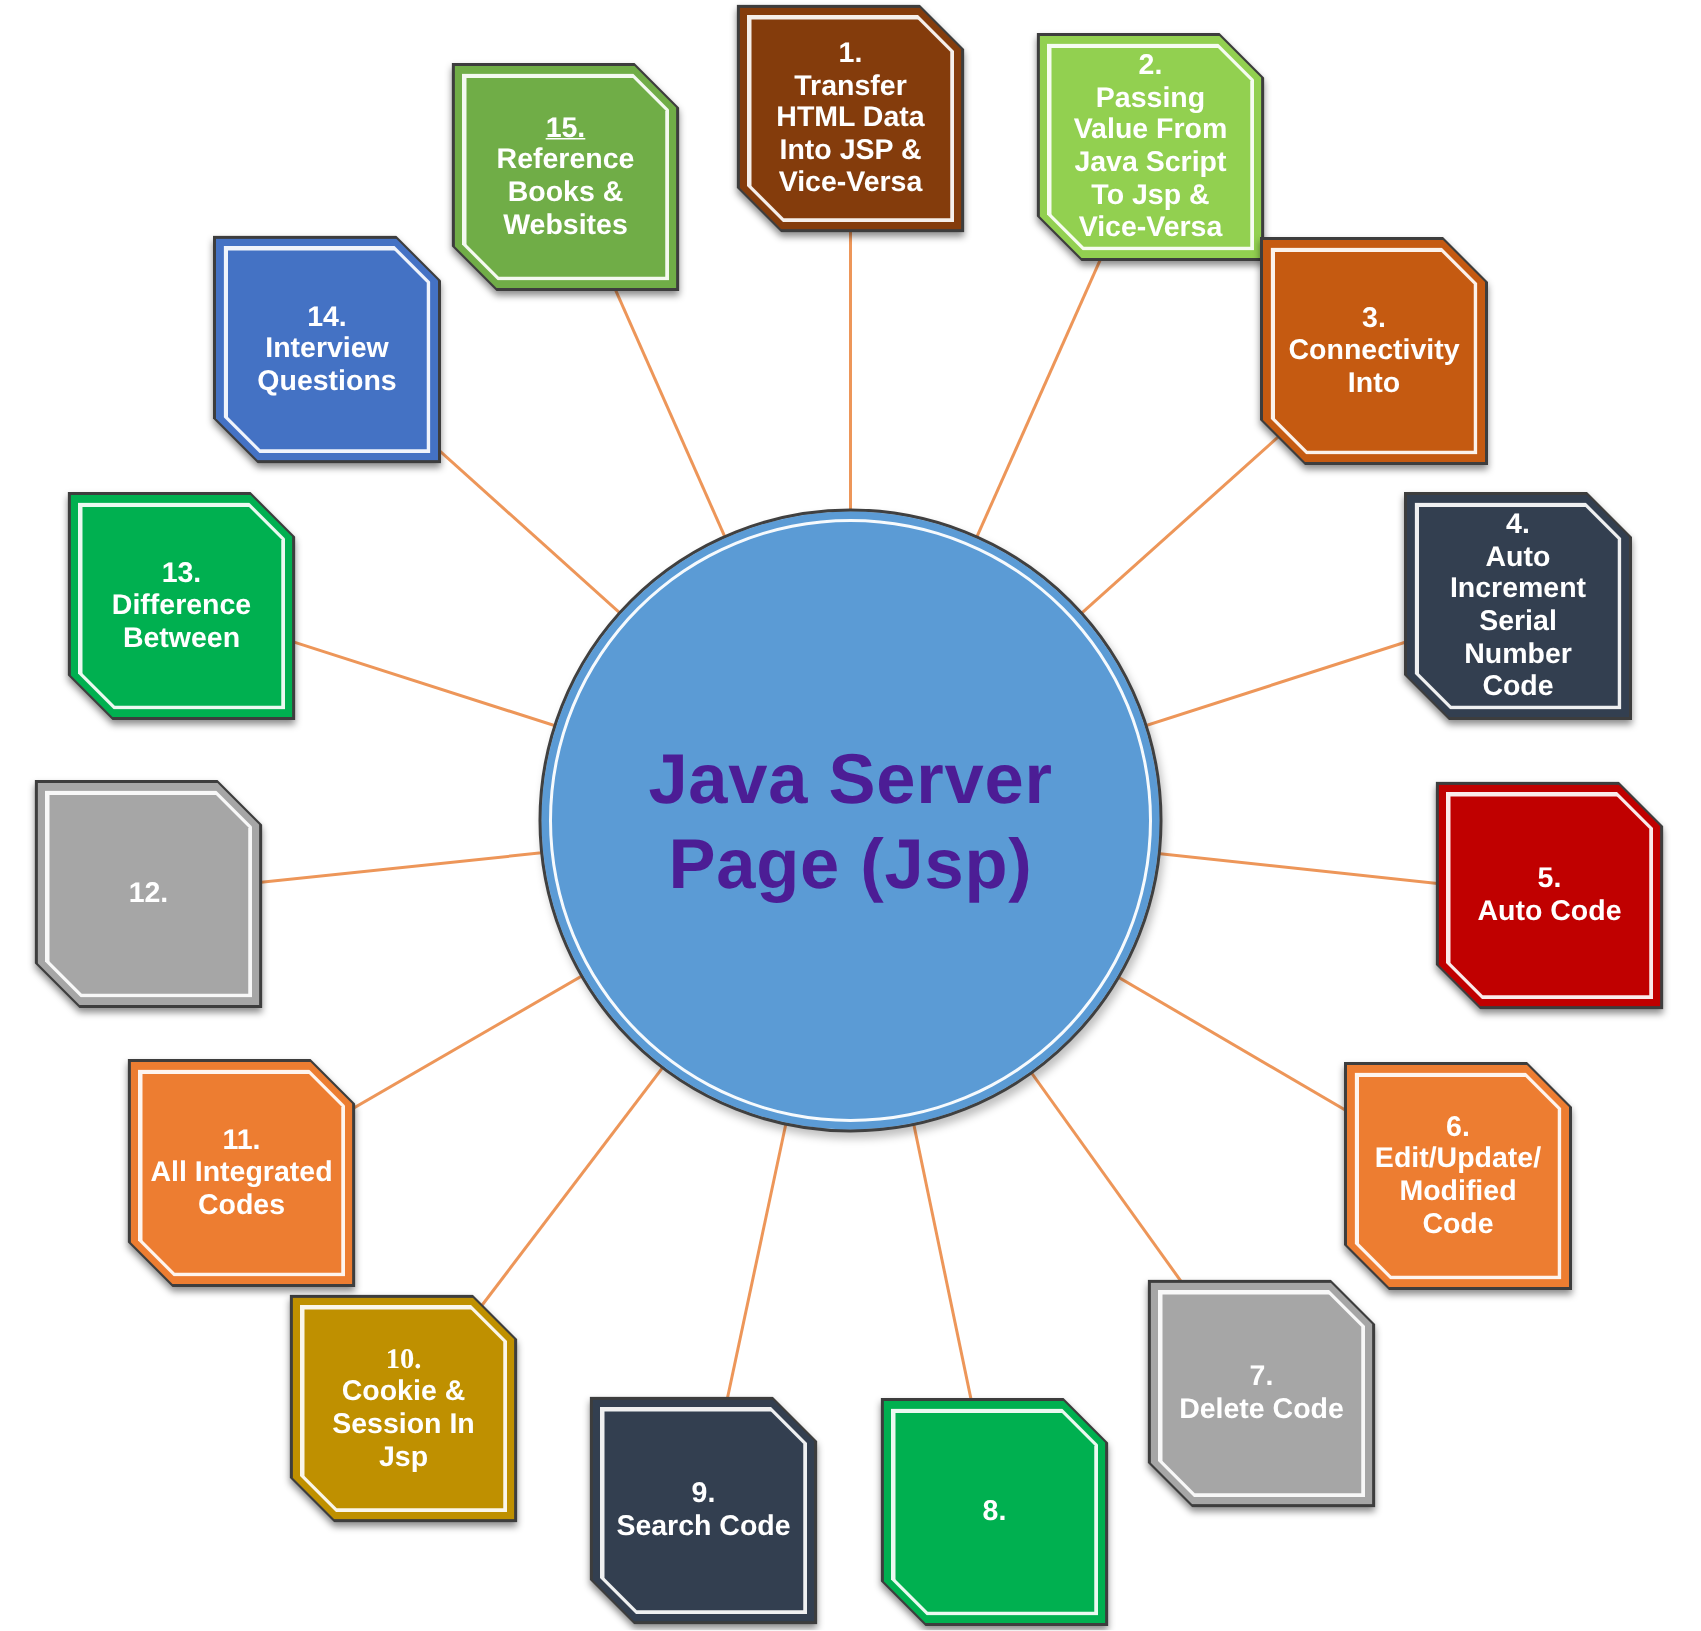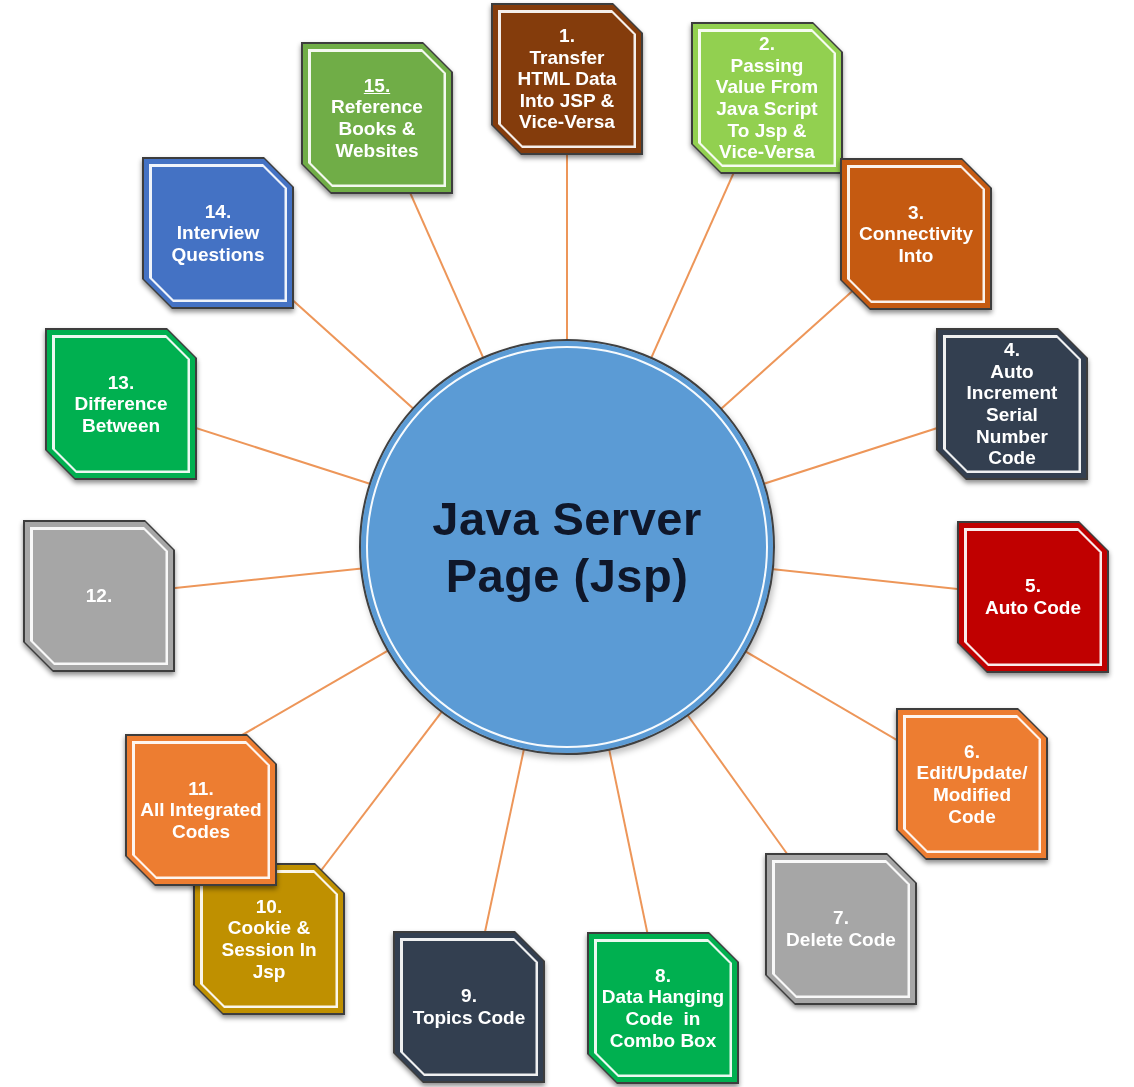--- a/index.html
+++ b/index.html
@@ -22,21 +22,21 @@
     border:2px solid #404040;
     box-shadow: inset 0 0 0 5px #5B9BD5,
                 inset 0 0 0 7px rgba(255,255,255,0.95),
                 2px 4px 6px rgba(0,0,0,0.25);
     display:flex; align-items:center; justify-content:center;
     text-align:center;
   }
   .center-label {
     font-size:47px;
     font-weight:bold;
-    color:#0f172a;
+    color:#4c1d95;
     line-height:1.22;
     white-space:pre-wrap;
     letter-spacing:0.5px;
   }
 
   
   .node {
     position:absolute;
     width:152px; height:152px;
     filter: drop-shadow(0px 3px 2.5px rgba(0,0,0,0.45));
@@ -159,44 +159,42 @@
     <div class="shape s3"></div>
     <div class="shape s4"></div>
     <div class="label"><span style="display: block;">7.</span><span>Delete Code</span></div>
   </div>
 
   <div class="node" style="left: 587px; top: 932px; --fill: #00B050;">
     <div class="shape s1"></div>
     <div class="shape s2"></div>
     <div class="shape s3"></div>
     <div class="shape s4"></div>
-    <div class="label"><span style="display: block;">8.</span><span>Data Hanging
-Code  in
-Combo Box</span></div>
+    <div class="label"><span style="display: block;">8.</span></div>
   </div>
 
   <div class="node" style="left: 393px; top: 931px; --fill: #333F50;">
     <div class="shape s1"></div>
     <div class="shape s2"></div>
     <div class="shape s3"></div>
     <div class="shape s4"></div>
-    <div class="label"><span style="display: block;">9.</span><span>Topics Code</span></div>
+    <div class="label"><span style="display: block;">9.</span><span>Search Code</span></div>
   </div>
 
   <div class="node" style="left: 193px; top: 863px; --fill: #BF9000;">
     <div class="shape s1"></div>
     <div class="shape s2"></div>
     <div class="shape s3"></div>
     <div class="shape s4"></div>
-    <div class="label"><span style="display: block;">10.</span><span>Cookie &amp;
+    <div class="label"><span style="display: block; font-family: Liberation Serif, serif;">10.</span><span>Cookie &amp;
 Session In
 Jsp</span></div>
   </div>
 
-  <div class="node" style="left: 85px; top: 734px; margin-left: 40px; --fill: #ED7D31;">
+  <div class="node" style="left: 85px; top: 706px; --fill: #ED7D31;">
     <div class="shape s1"></div>
     <div class="shape s2"></div>
     <div class="shape s3"></div>
     <div class="shape s4"></div>
     <div class="label"><span style="display: block;">11.</span><span>All Integrated
 Codes</span></div>
   </div>
 
   <div class="node" style="left: 23px; top: 520px; --fill: #A6A6A6;">
     <div class="shape s1"></div>

